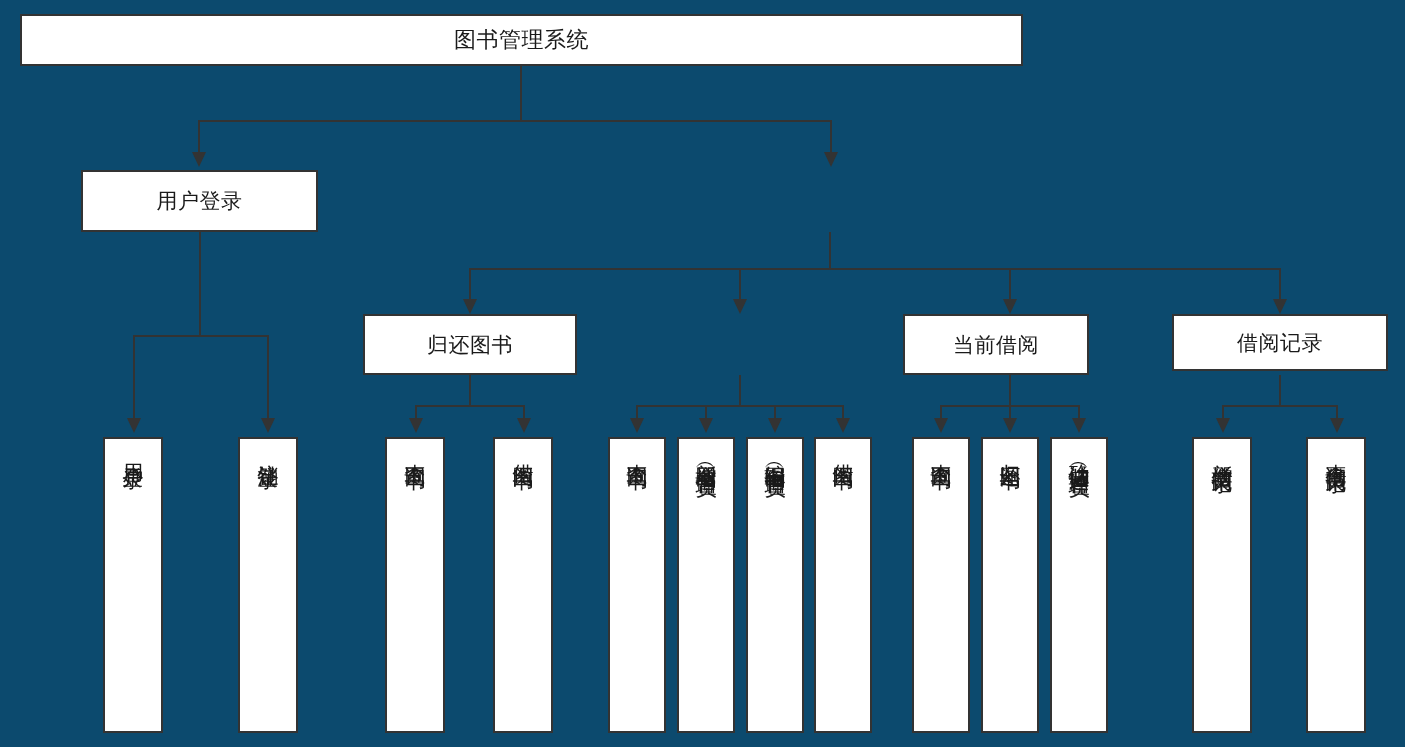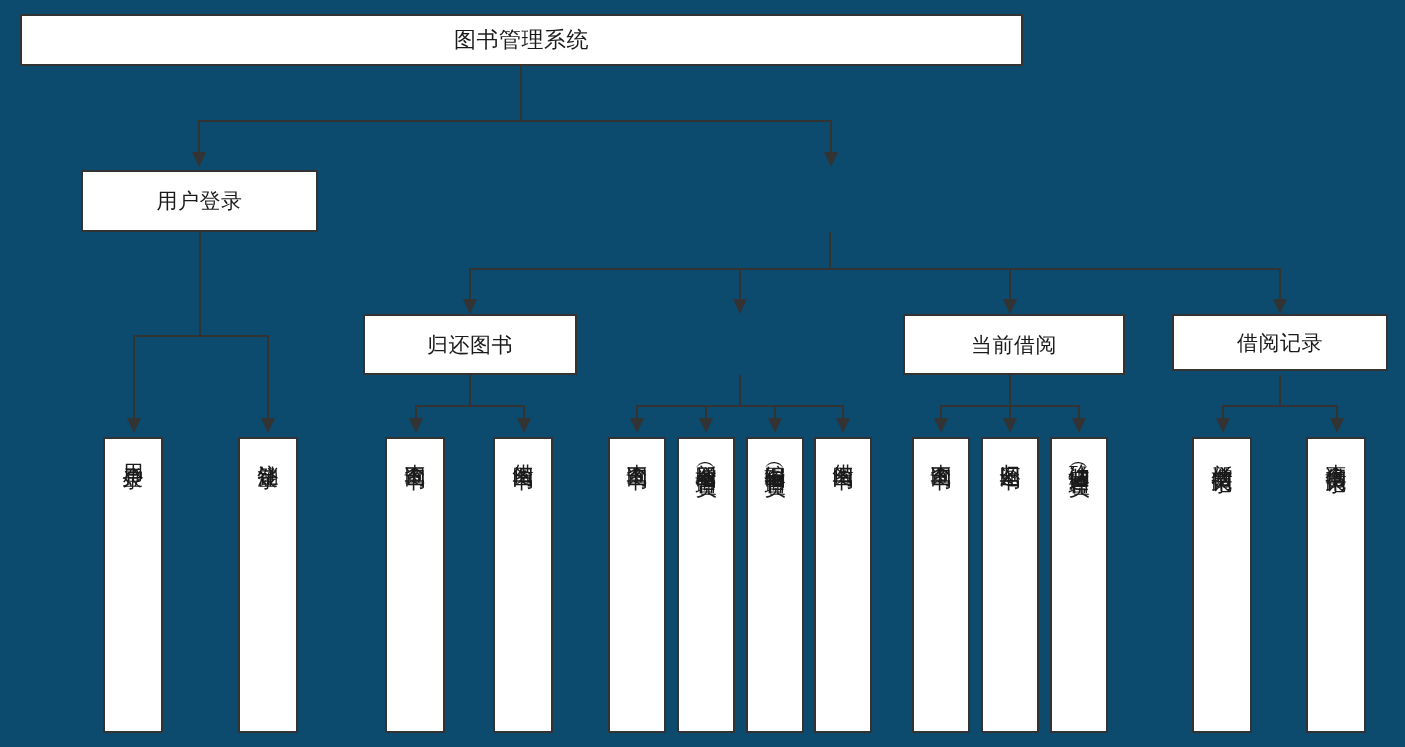--- a/index.html
+++ b/index.html
@@ -119,21 +119,21 @@
 
   <div class="conn vline" style="left:1009px; top:268px; width:2px; height:33px;"></div>
   <div class="arrow" style="left:1003px; top:299px;"></div>
 
   <div class="conn vline" style="left:1279px; top:268px; width:2px; height:33px;"></div>
   <div class="arrow" style="left:1273px; top:299px;"></div>
 
   <div class="node horiz" style="left:363px; top:314px; width:214px; height:61px;">
     <span>归还图书</span>
   </div>
-  <div class="node horiz" style="left:903px; top:314px; width:222px; height:61px;">
+  <div class="node horiz" style="left:903px; top:314px; width:186px; height:61px;">
     <span>当前借阅</span>
   </div>
   <div class="node horiz" style="left:1172px; top:314px; width:216px; height:57px;">
     <span>借阅记录</span>
   </div>
 
   <div class="conn vline" style="left:469px; top:375px; width:2px; height:30px;"></div>
   <div class="conn hline" style="left:415px; top:405px; width:110px; height:2px;"></div>
   <div class="conn vline" style="left:415px; top:405px; width:2px; height:15px;"></div>
   <div class="arrow" style="left:409px; top:418px;"></div>

